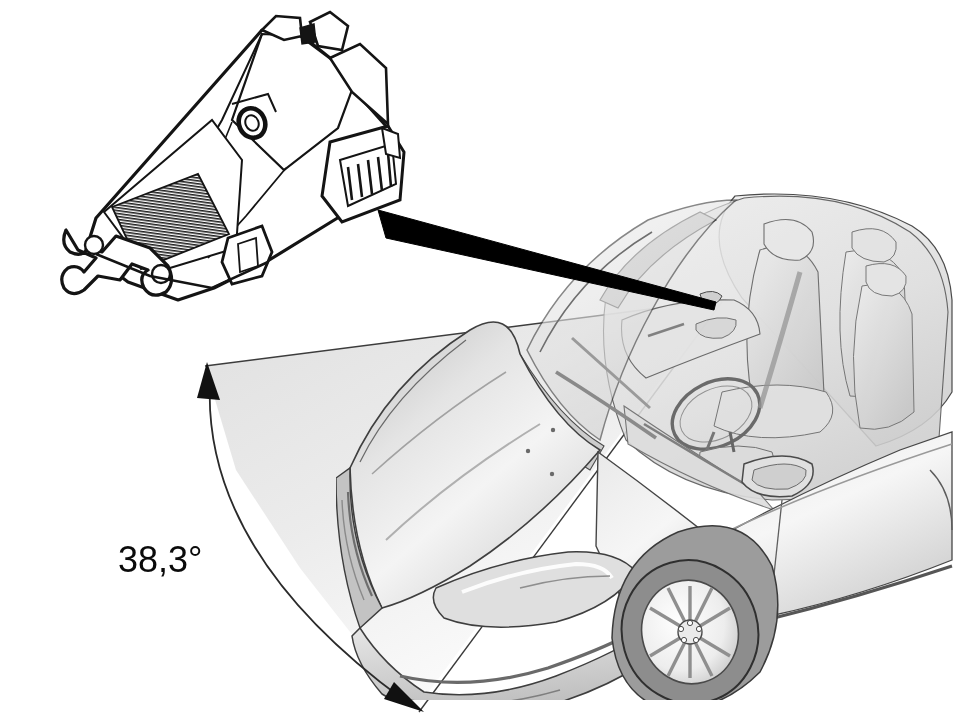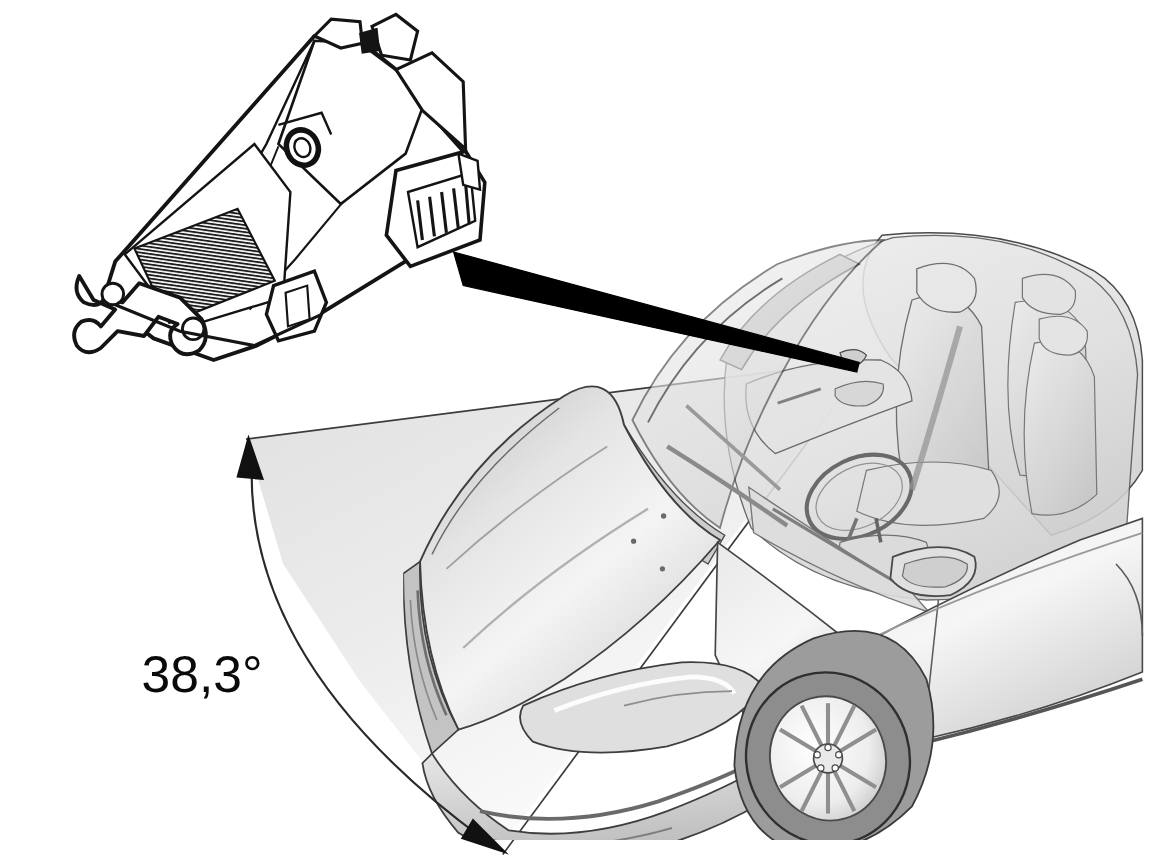--- a/index.html
+++ b/index.html
@@ -3,21 +3,21 @@
 <meta charset="utf-8">
 <style>
   html,body{margin:0;padding:0;background:#fff;}
   body{width:960px;height:722px;overflow:hidden;
        font-family:"Liberation Sans",sans-serif;}
   #stage{position:relative;width:960px;height:722px;background:#ffffff;}
   #art{position:absolute;inset:0;}
   .angle-label{
     position:absolute;left:118px;top:542px;
     font-family:"Liberation Sans",sans-serif;
-    font-size:43px;font-weight:400;color:#0a0a0a;
+    font-size:36px;font-weight:400;color:#0a0a0a;
     letter-spacing:0px;line-height:1;white-space:nowrap;
   }
 </style>
 </head>
 <body>
 
 <div id="stage">
 
   <svg id="art" viewBox="0 0 960 722" width="960" height="722">
 

